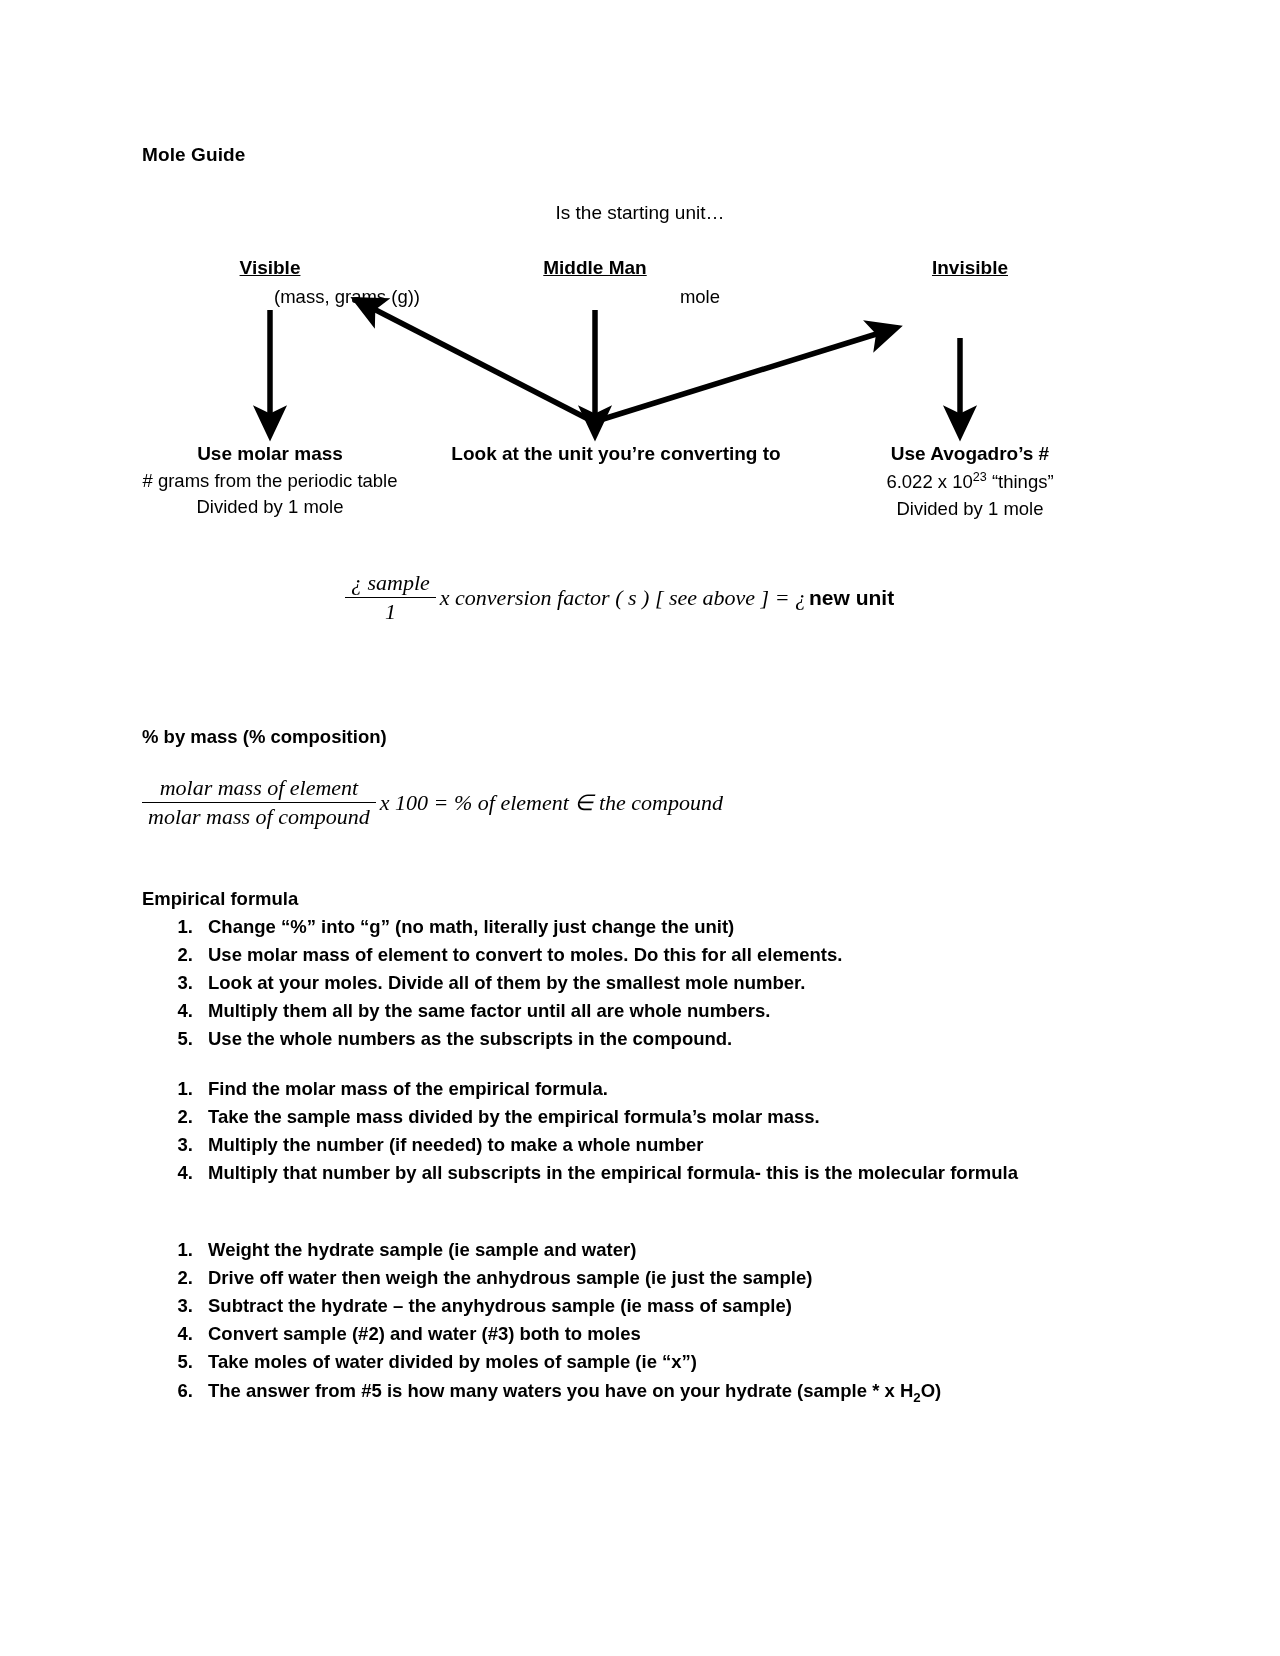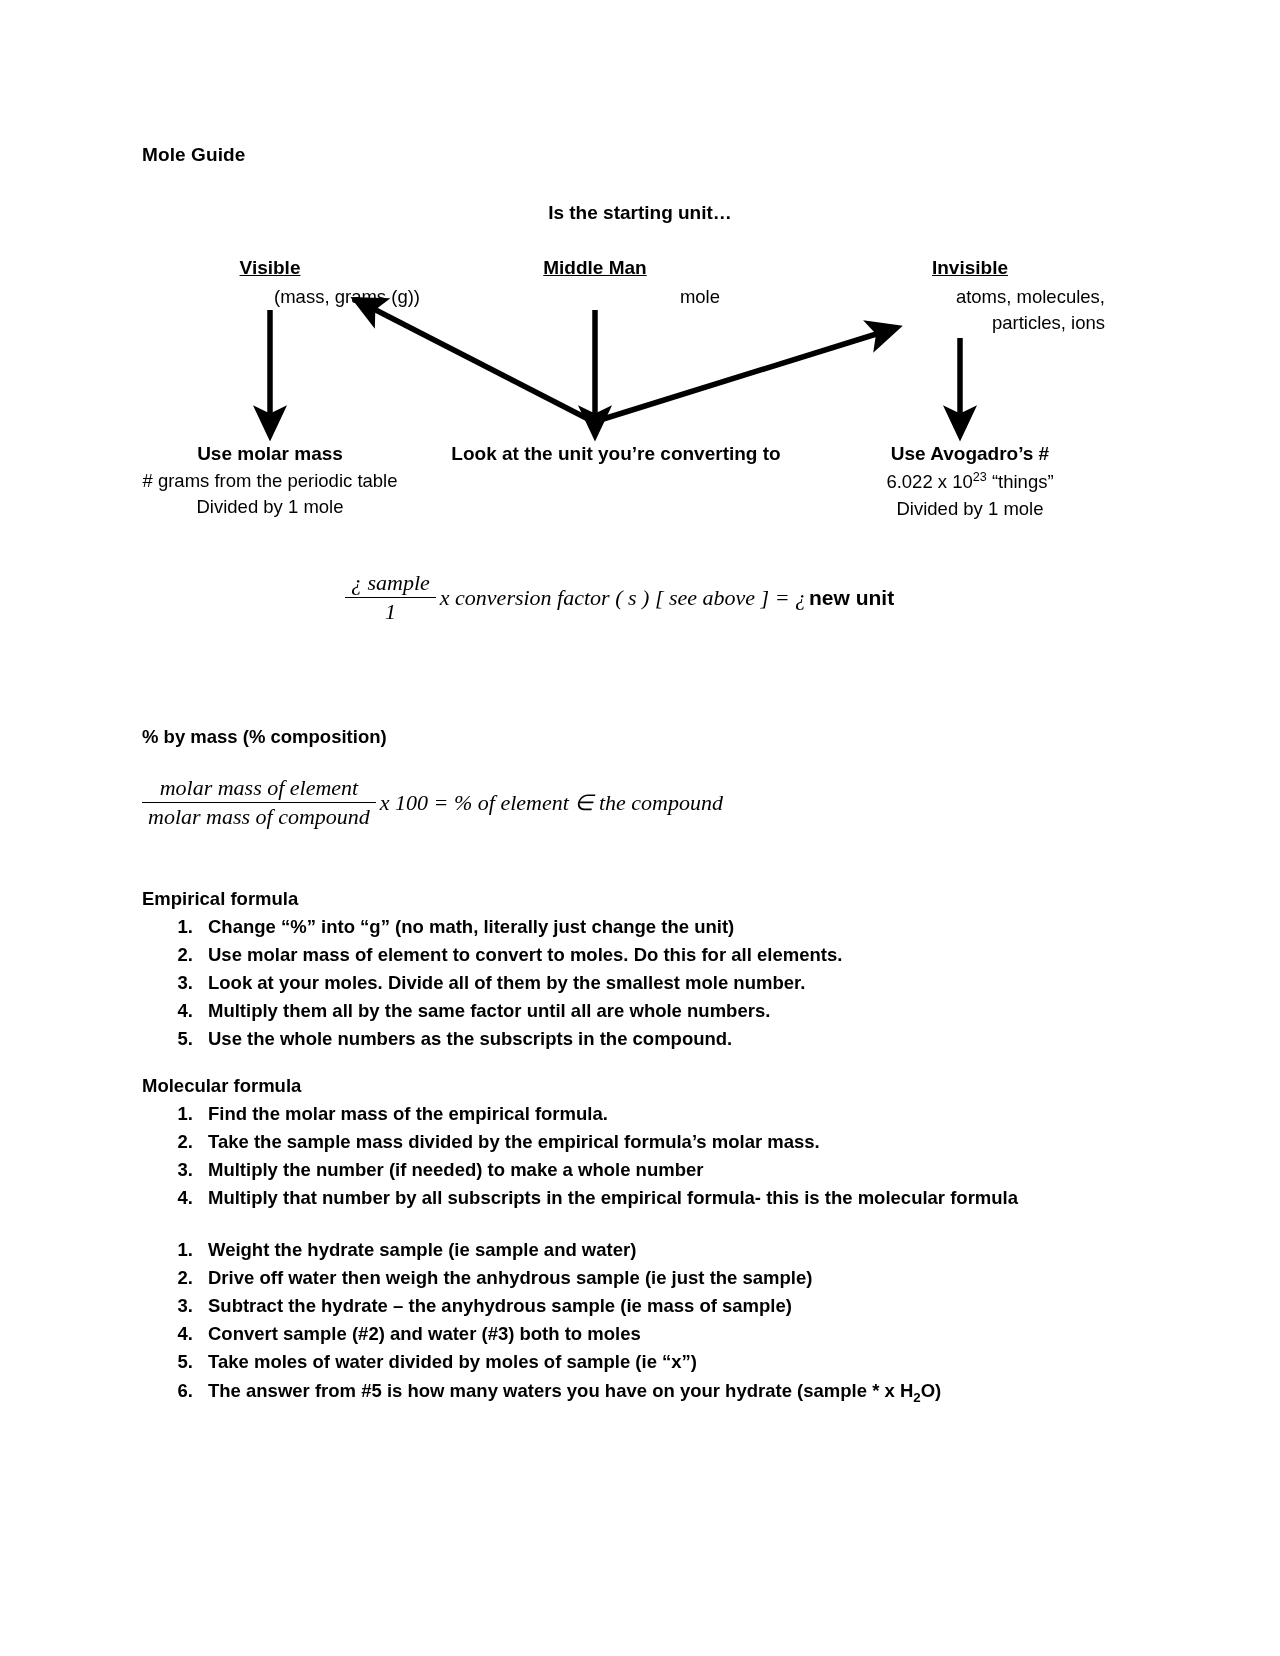--- a/index.html
+++ b/index.html
@@ -40,21 +40,21 @@
     width: 1280px;
     height: 540px;
   }
   .dg-question {
     position: absolute;
     top: 202px;
     left: 0;
     width: 1280px;
     text-align: center;
     font-size: 19px;
-    font-weight: bold;
+    font-weight: normal;
   }
   .col {
     position: absolute;
     text-align: center;
     font-size: 18.5px;
     line-height: 1.42;
   }
   .col .head {
     font-weight: bold;
     text-decoration: underline;
@@ -185,22 +185,20 @@
       <span class="sub">(mass, grams (g))</span>
     </div>
 
     <div class="col col-middle">
       <span class="head">Middle Man</span>
       <span class="sub">mole</span>
     </div>
 
     <div class="col col-invisible">
       <span class="head">Invisible</span>
-      <span class="sub">atoms, molecules,
-particles, ions</span>
     </div>
 
     <svg class="arrows" viewBox="0 0 1280 560">
       <defs>
         <marker id="ah" markerWidth="7" markerHeight="7" refX="3.4" refY="3.5" orient="auto" markerUnits="strokeWidth">
           <path d="M0,0.4 L6.6,3.5 L0,6.6 L1.5,3.5 Z" fill="#000"></path>
         </marker>
       </defs>
 
       <line x1="270" y1="310" x2="270" y2="424" stroke="#000" stroke-width="5.5" marker-end="url(#ah)"></line>
@@ -261,21 +259,20 @@
     <ol>
       <li>Change “%” into “g” (no math, literally just change the unit)</li>
       <li>Use molar mass of element to convert to moles. Do this for all elements.</li>
       <li>Look at your moles. Divide all of them by the smallest mole number.</li>
       <li>Multiply them all by the same factor until all are whole numbers.</li>
       <li>Use the whole numbers as the subscripts in the compound.</li>
     </ol>
   </div>
 
   <div class="section sec-molecular">
-    <h2>Molecular formula</h2>
     <ol>
       <li>Find the molar mass of the empirical formula.</li>
       <li>Take the sample mass divided by the empirical formula’s molar mass.</li>
       <li>Multiply the number (if needed) to make a whole number</li>
       <li>Multiply that number by all subscripts in the empirical formula- this is the molecular formula</li>
     </ol>
   </div>
 
   <div class="section sec-hydrate">
     <ol>

